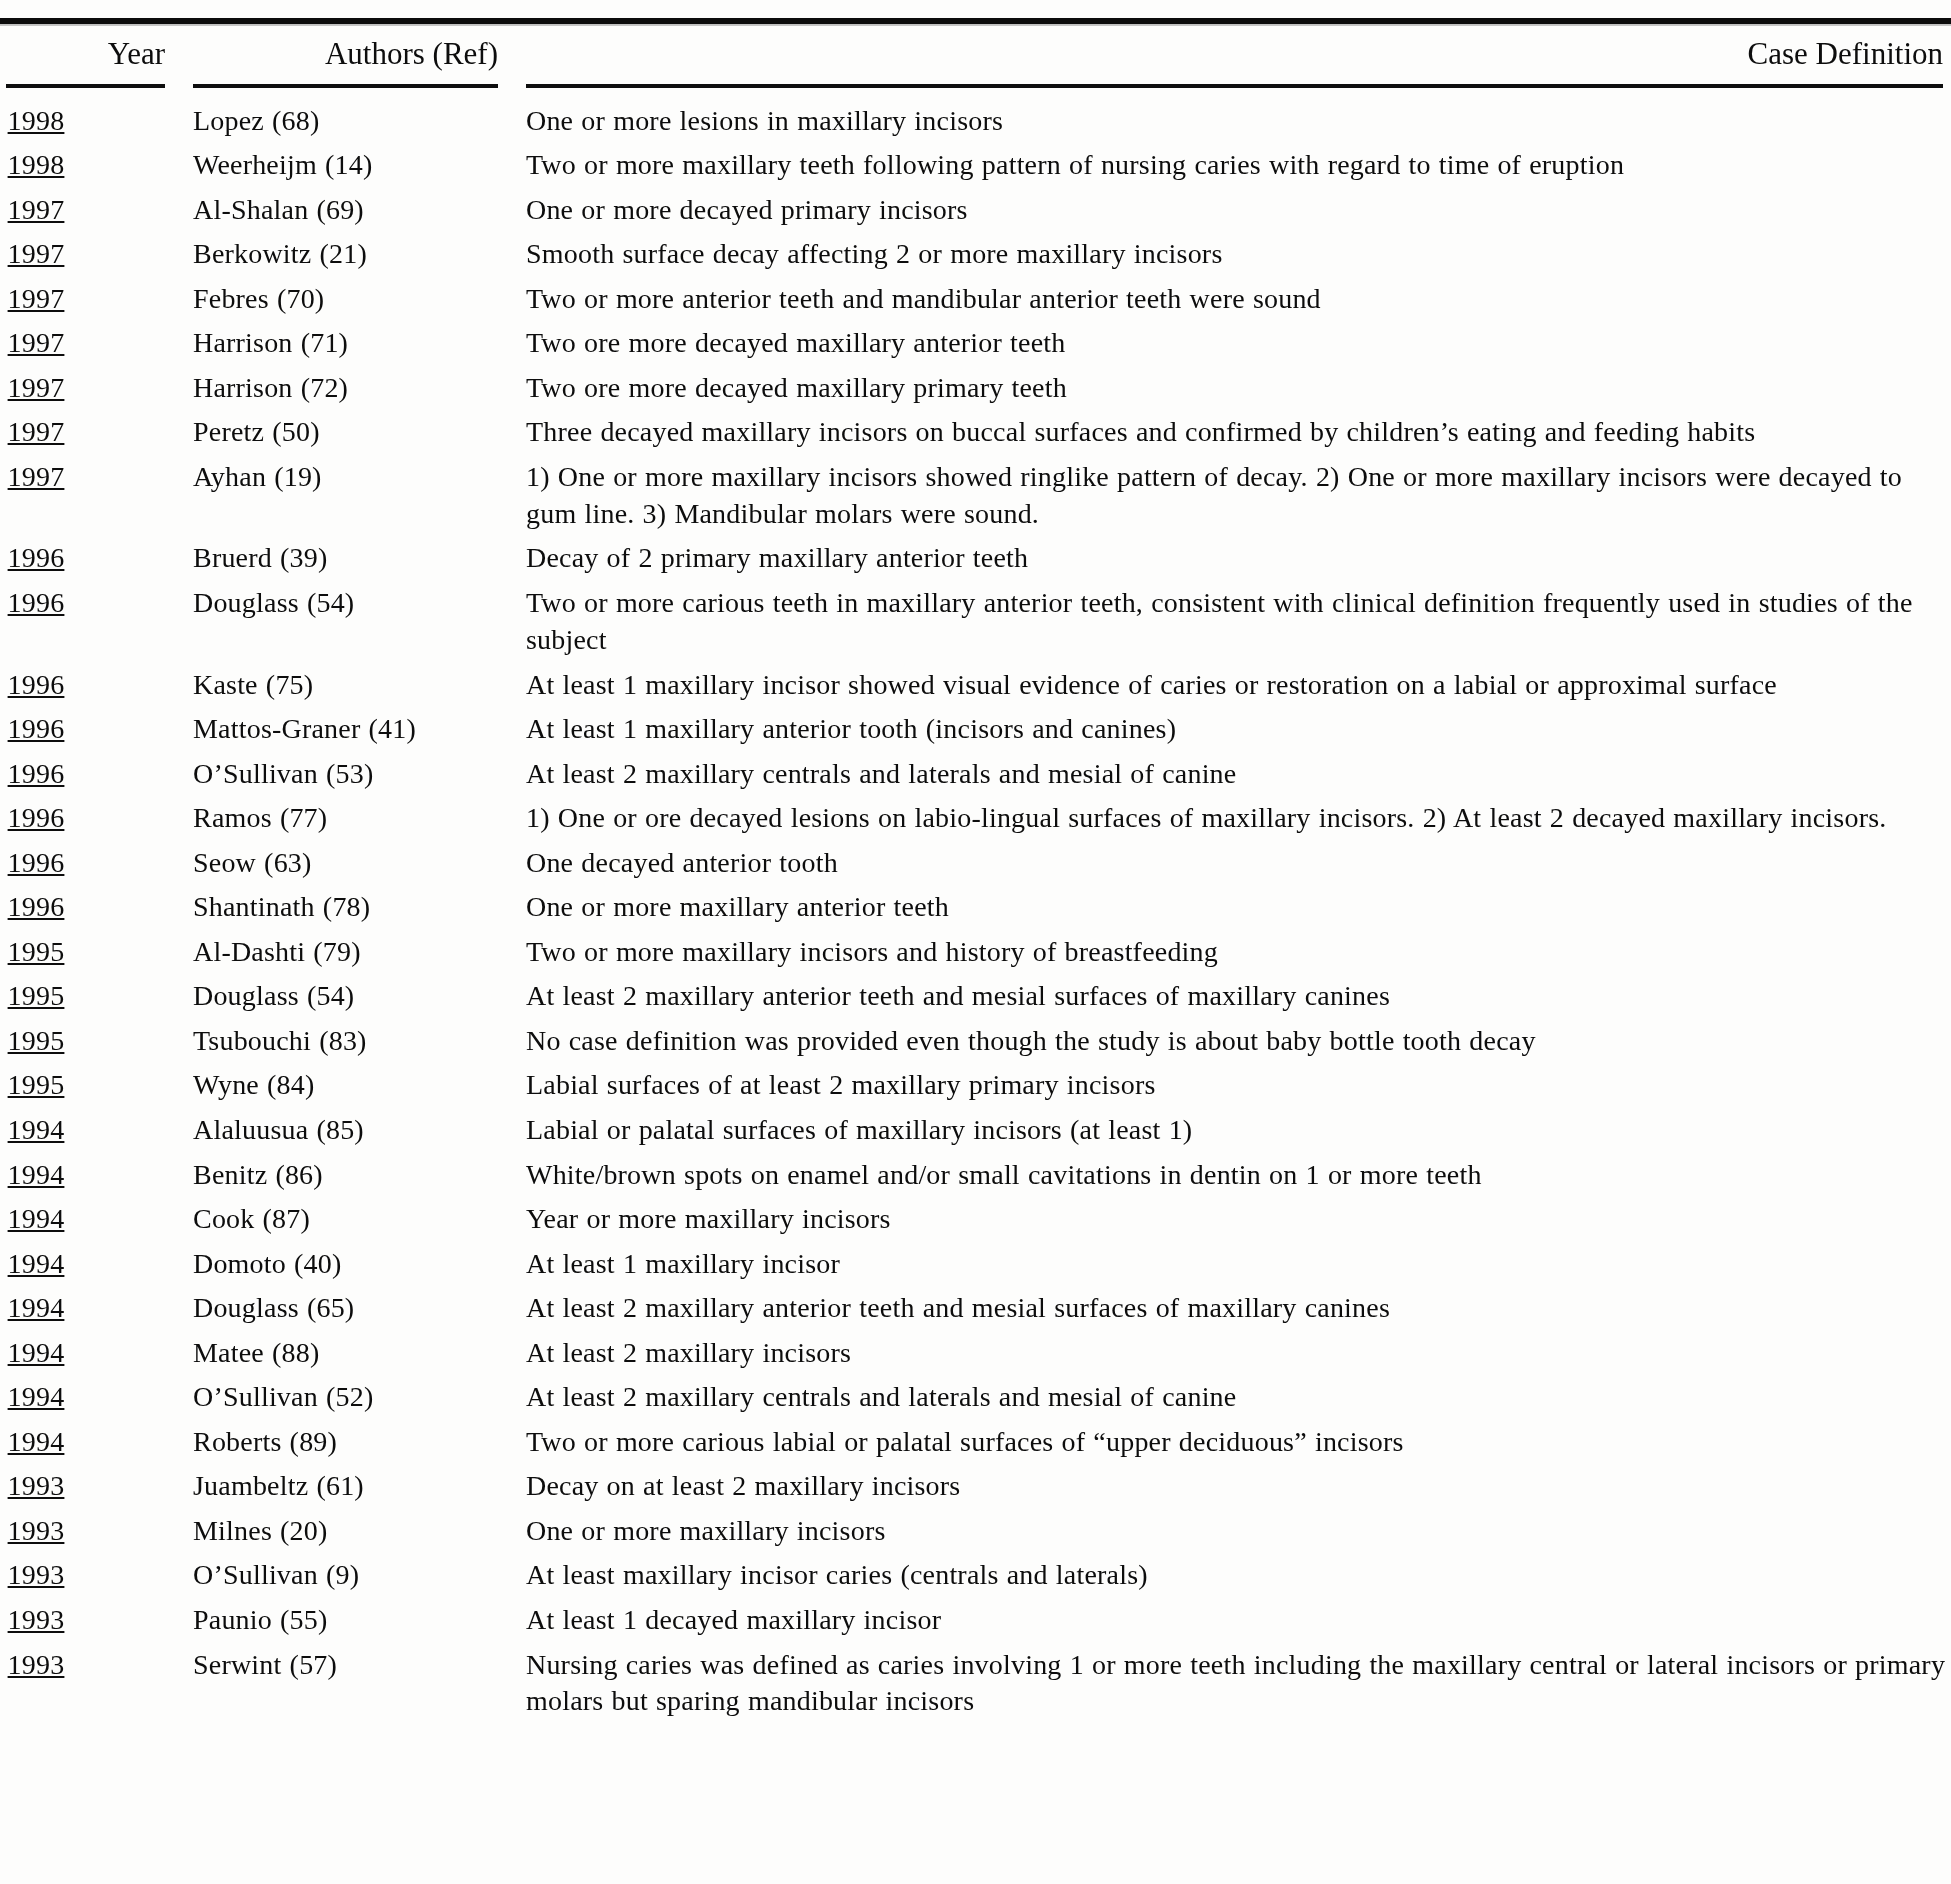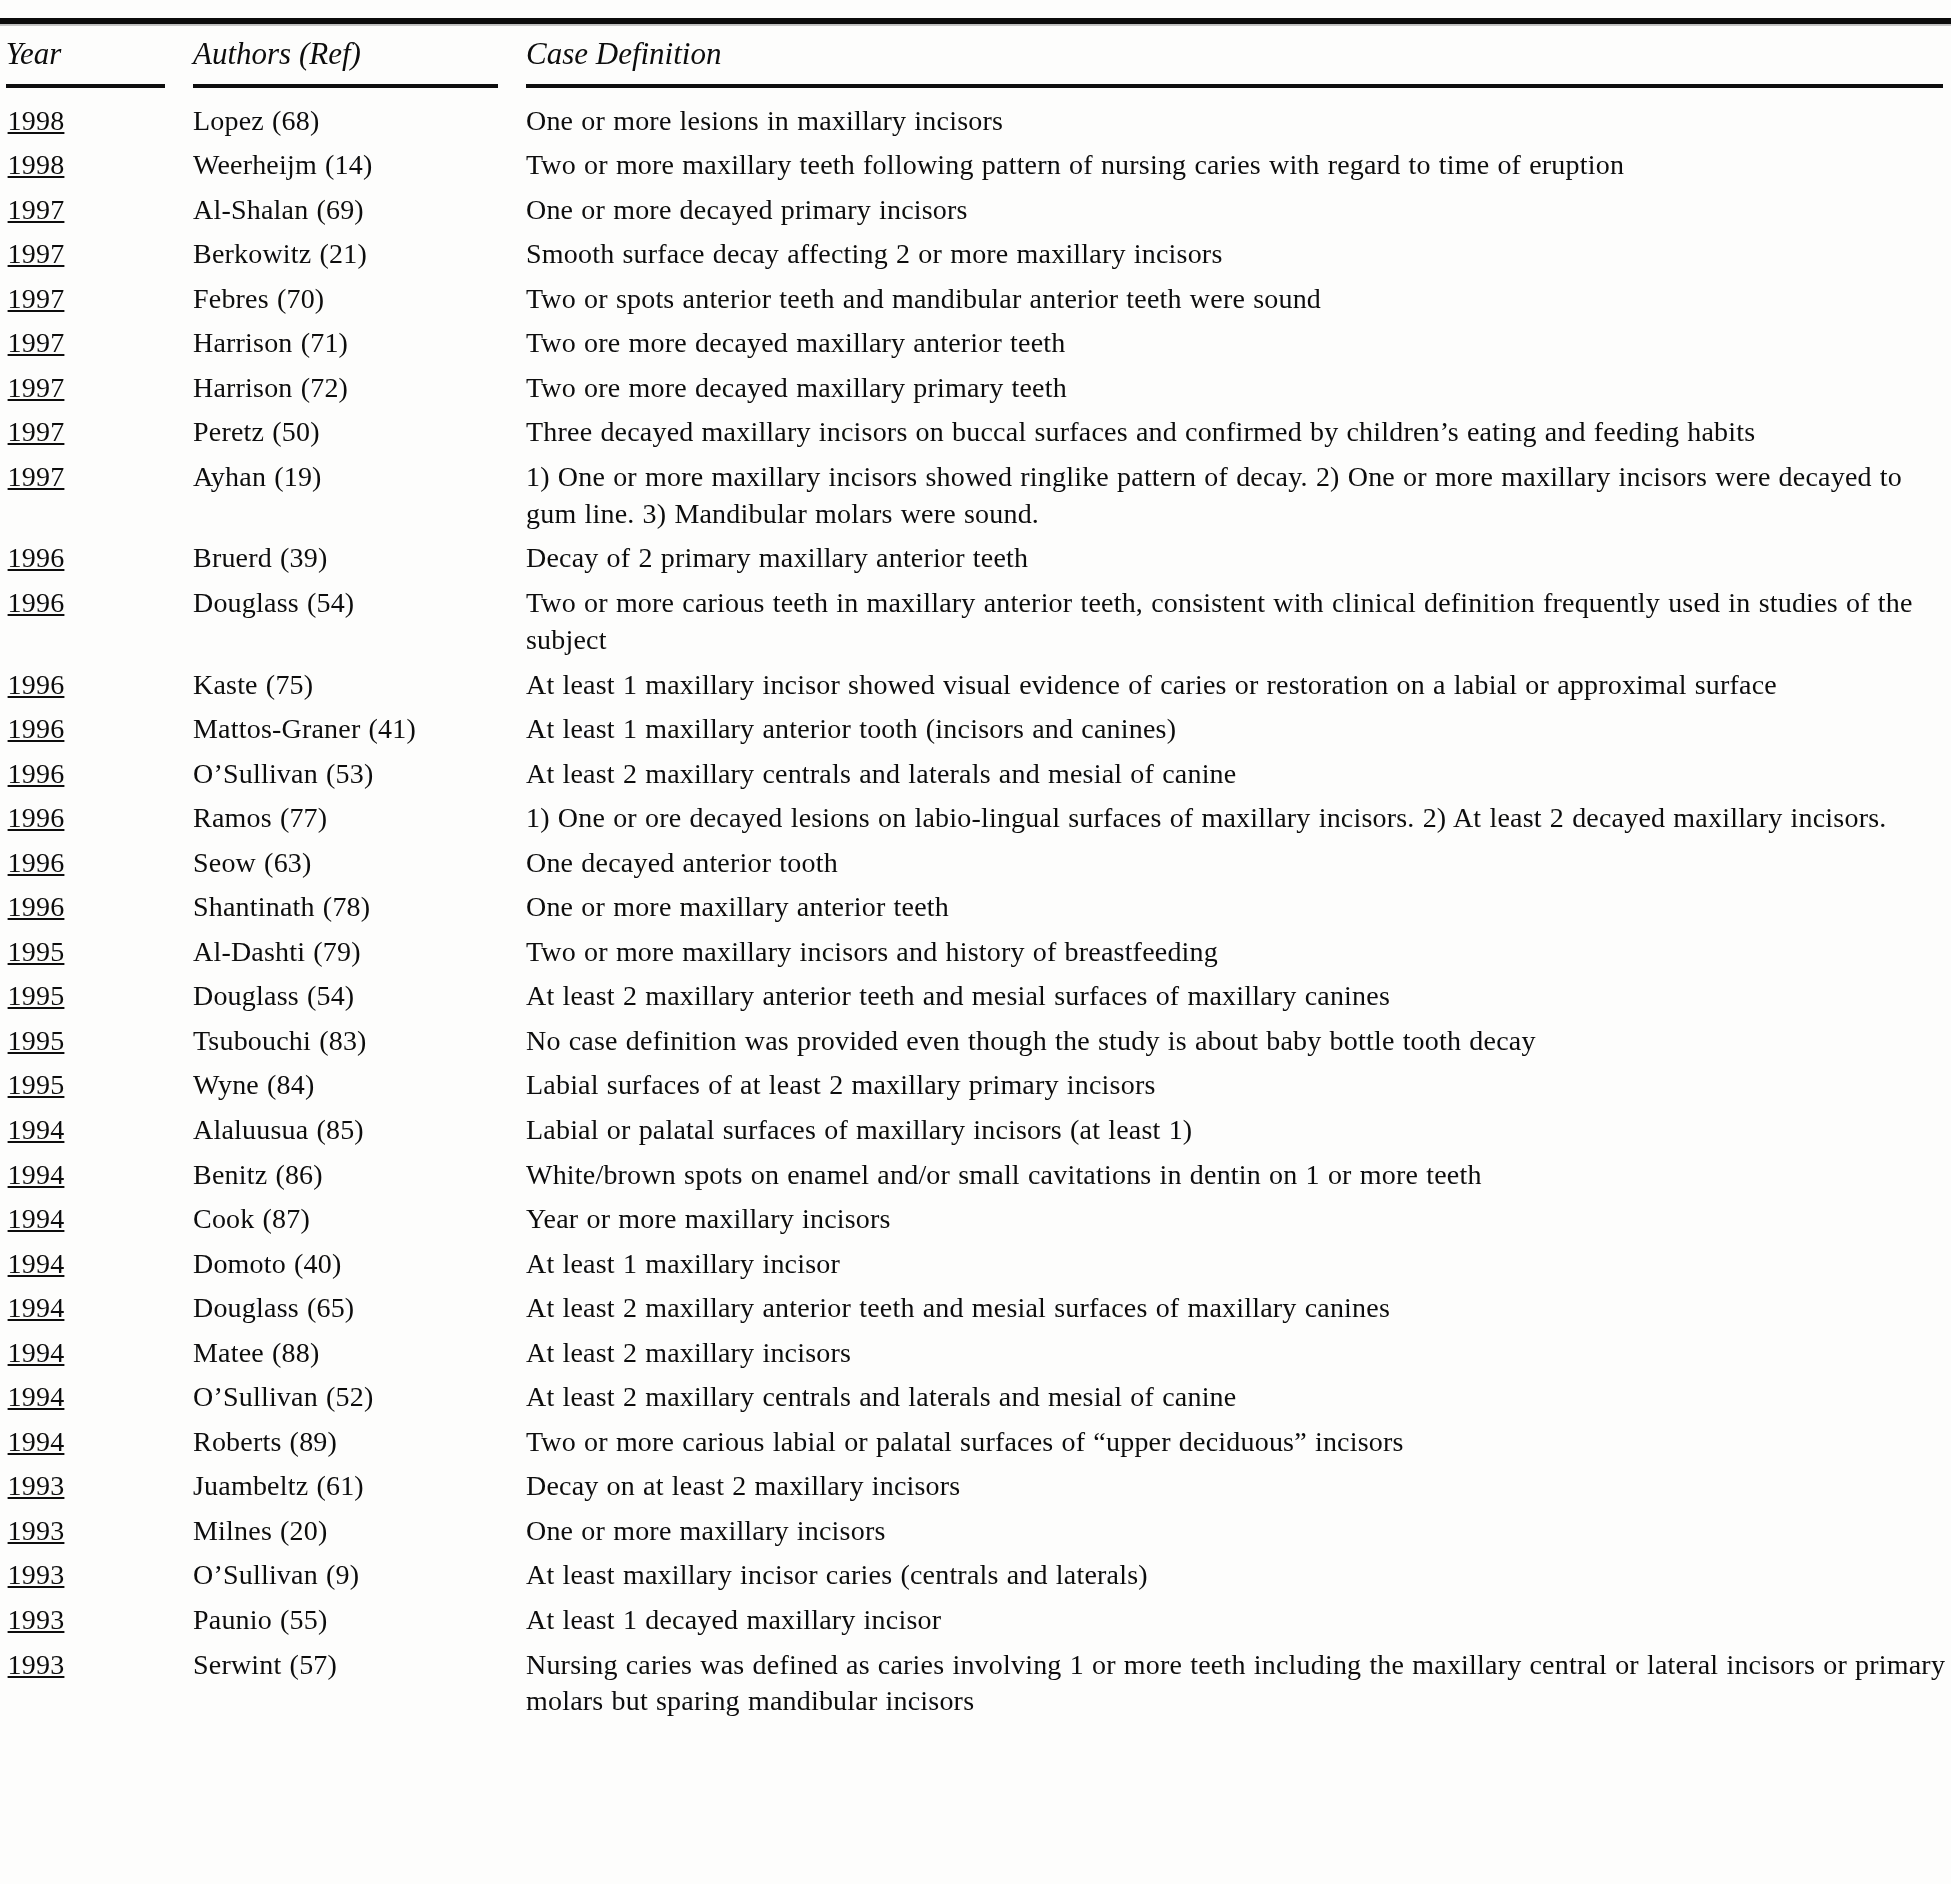--- a/index.html
+++ b/index.html
@@ -32,26 +32,25 @@
   table.defs {
     width: 100%;
     border-collapse: collapse;
     table-layout: fixed;
     margin-top: 13.2px;
   }
   col.c-year   { width: 193px; }
   col.c-auth   { width: 333px; }
   col.c-def    { width: auto;  }
   th {
-    text-align: left;
+    text-align: right;
     vertical-align: bottom;
     font-weight: normal;
     font-size: 31px;
     padding: 23px 0 0 0;
-    font-style: italic;
   }
   th .thwrap {
     display: block;
     border-bottom: 4.7px solid #0e0e0e;
     padding-bottom: 11.4px;
     margin-right: 28px;
   }
   th.last .thwrap { margin-right: 8px; }
   th.first .thwrap { margin-left: 5.7px; }
   td {
@@ -108,21 +107,21 @@
           <td class="cell-definition">One or more decayed primary incisors</td>
         </tr>
         <tr>
           <td class="cell-year">1997</td>
           <td class="cell-authors">Berkowitz (21)</td>
           <td class="cell-definition">Smooth surface decay affecting 2 or more maxillary incisors</td>
         </tr>
         <tr>
           <td class="cell-year">1997</td>
           <td class="cell-authors">Febres (70)</td>
-          <td class="cell-definition">Two or spots anterior teeth and mandibular anterior teeth were sound</td>
+          <td class="cell-definition">Two or more anterior teeth and mandibular anterior teeth were sound</td>
         </tr>
         <tr>
           <td class="cell-year">1997</td>
           <td class="cell-authors">Harrison (71)</td>
           <td class="cell-definition">Two ore more decayed maxillary anterior teeth</td>
         </tr>
         <tr>
           <td class="cell-year">1997</td>
           <td class="cell-authors">Harrison (72)</td>
           <td class="cell-definition">Two ore more decayed maxillary primary teeth</td>

